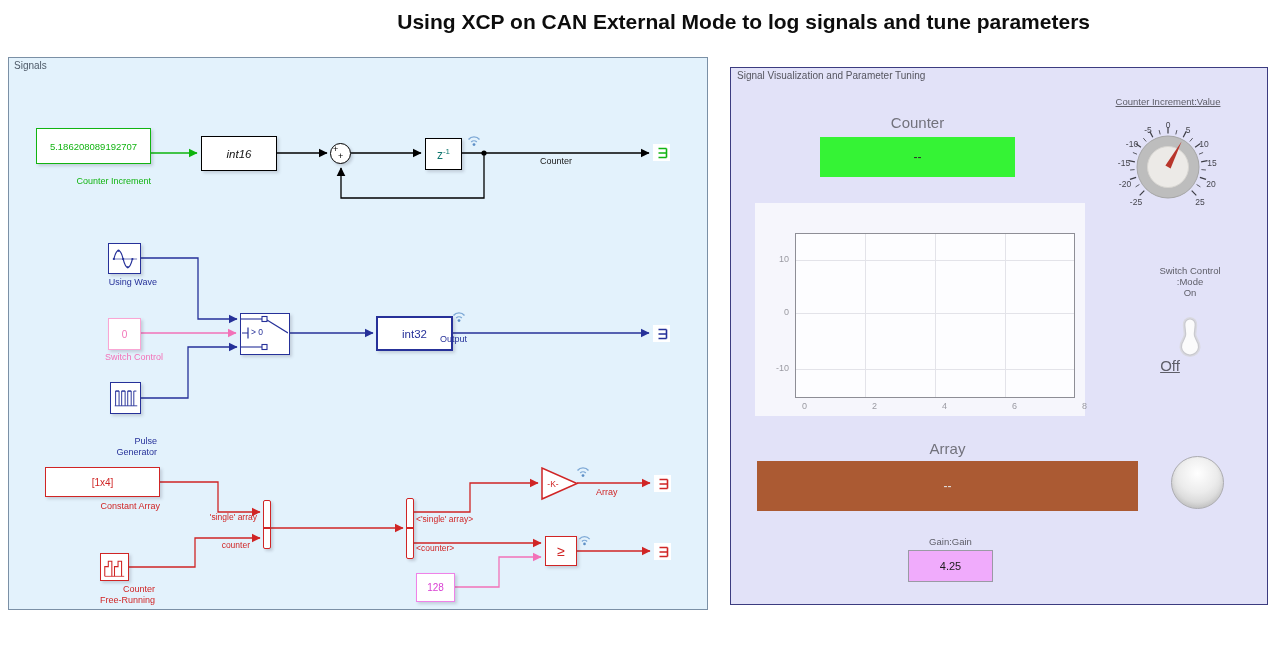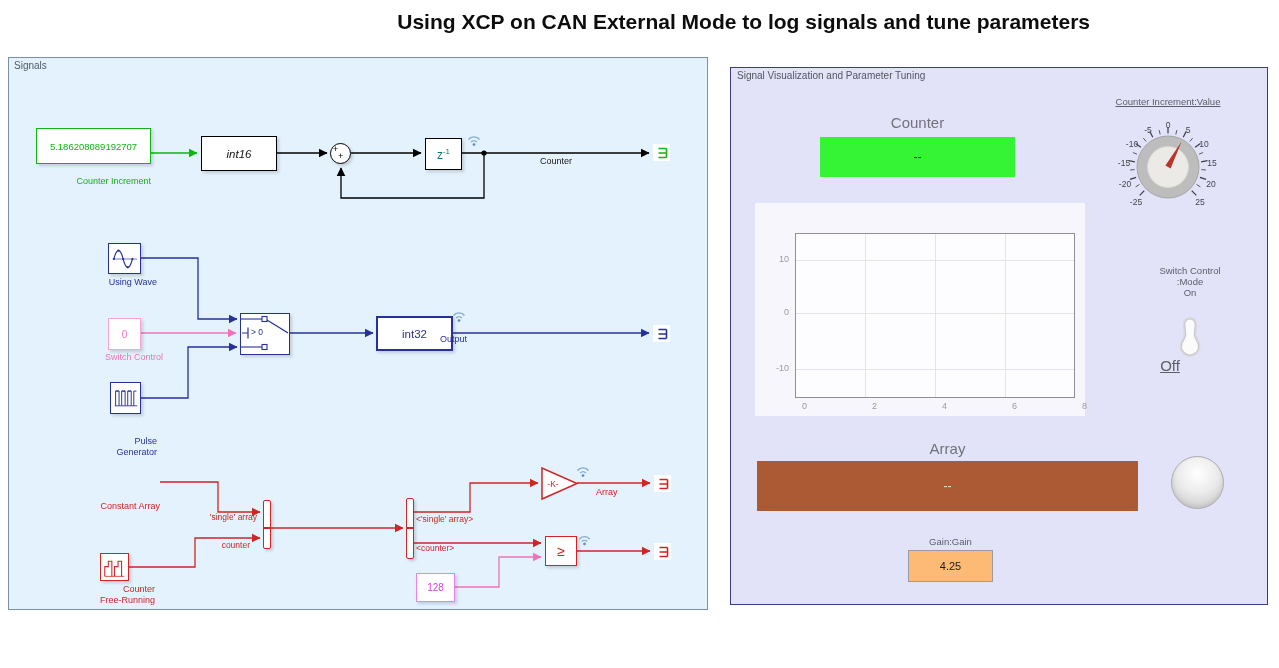--- a/index.html
+++ b/index.html
@@ -152,20 +152,23 @@
     <path d="M5.2 9 A4 4 0 0 1 10.8 9" stroke="#7ea9d6" stroke-width="1.4" fill="none"></path>
     <circle cx="8" cy="11.6" r="1.4" fill="#5d8fc6"></circle>
   </svg>
   <div class="lbl" style="left:440px;top:334px;color:#263199;">Output</div>
   <div class="outport" style="left:653px;top:325px;">
     <svg width="14" height="14" viewBox="0 0 14 14">
         <path d="M11.5,2.5 H3.5 M11.5,7 H3.5 M11.5,11.5 H3.5 M11.5,2.5 V11.5" stroke="#263199" stroke-width="1.6" fill="none"></path>
       </svg>
   </div>
 
+  <div class="blk" style="left:45px;top:467px;width:115px;height:30px;border:1.5px solid #d02525;">
+    <span style="font-size:10px;color:#d02525;">[1x4]</span>
+  </div>
   <div class="lbl tc" style="left:45px;top:501px;width:115px;color:#d02525;">Constant Array</div>
 
   <div class="blk" style="left:100px;top:553px;width:29px;height:28px;border:1.5px solid #d02525;">
     <svg width="23" height="23" viewBox="0 0 26 26">
       <path d="M2,23 H24" stroke="#d02525" stroke-width="0.9" fill="none"></path>
       <path d="M2,23 V12 H6 V6 H10 V23 M13,23 V12 H17 V6 H21 V23" stroke="#d02525" stroke-width="1.2" fill="none"></path>
     </svg>
   </div>
   <div class="lbl tc" style="left:74px;top:584px;width:81px;color:#d02525;">
     <div>Counter</div>
@@ -305,18 +308,18 @@
   <div class="dashlbl" style="left:757px;top:440px;width:381px;font-size:15px;">Array</div>
   <div class="abs center" style="left:757px;top:461px;width:381px;height:50px;background:#ab5a33;">
     <span style="font-size:12px;color:#e3e3e3;">--</span>
   </div>
 
   <div class="abs" style="left:1171px;top:456px;width:53px;height:53px;border-radius:50%;border:1px solid #ababaf;
               background:radial-gradient(circle at 50% 32%, #ffffff 0%, #ececec 45%, #d2d2d2 78%, #c2c2c4 100%);
               box-shadow: inset 0 -2px 4px rgba(0,0,0,0.08);"></div>
 
   <div class="dashlbl" style="left:888px;top:536px;width:125px;font-size:9.5px;color:#5e5e68;">Gain:Gain</div>
-  <div class="abs center" style="left:908px;top:550px;width:85px;height:32px;background:#fdba74;border:1px solid #9a9aa5;">
+  <div class="abs center" style="left:908px;top:550px;width:85px;height:32px;background:#f0abfc;border:1px solid #9a9aa5;">
     <span style="font-size:11px;color:#1b1b1b;">4.25</span>
   </div>
 
 
 </div>
 
 </body></html>

